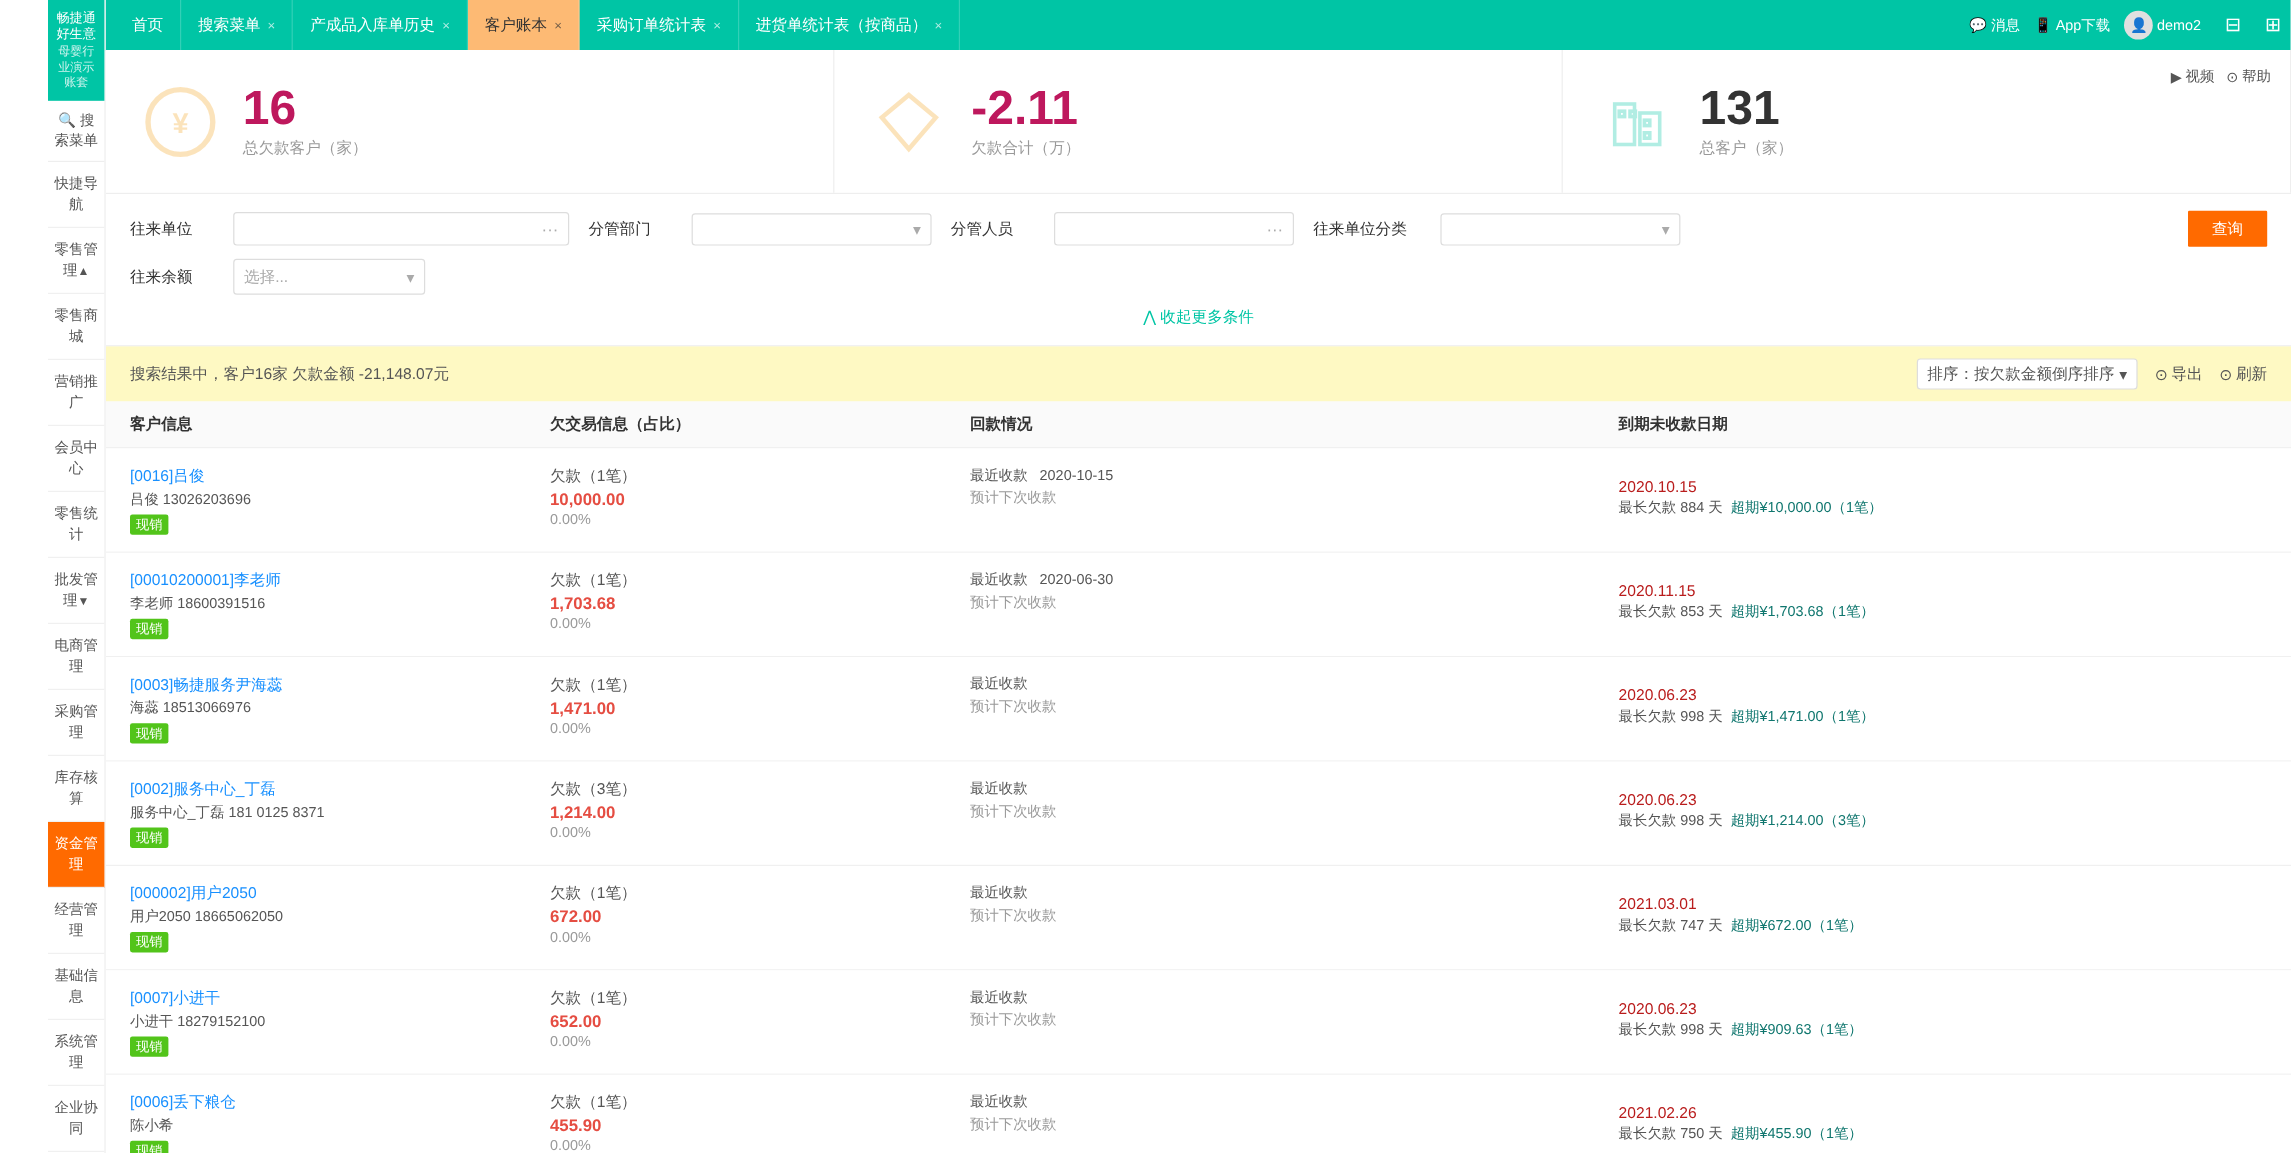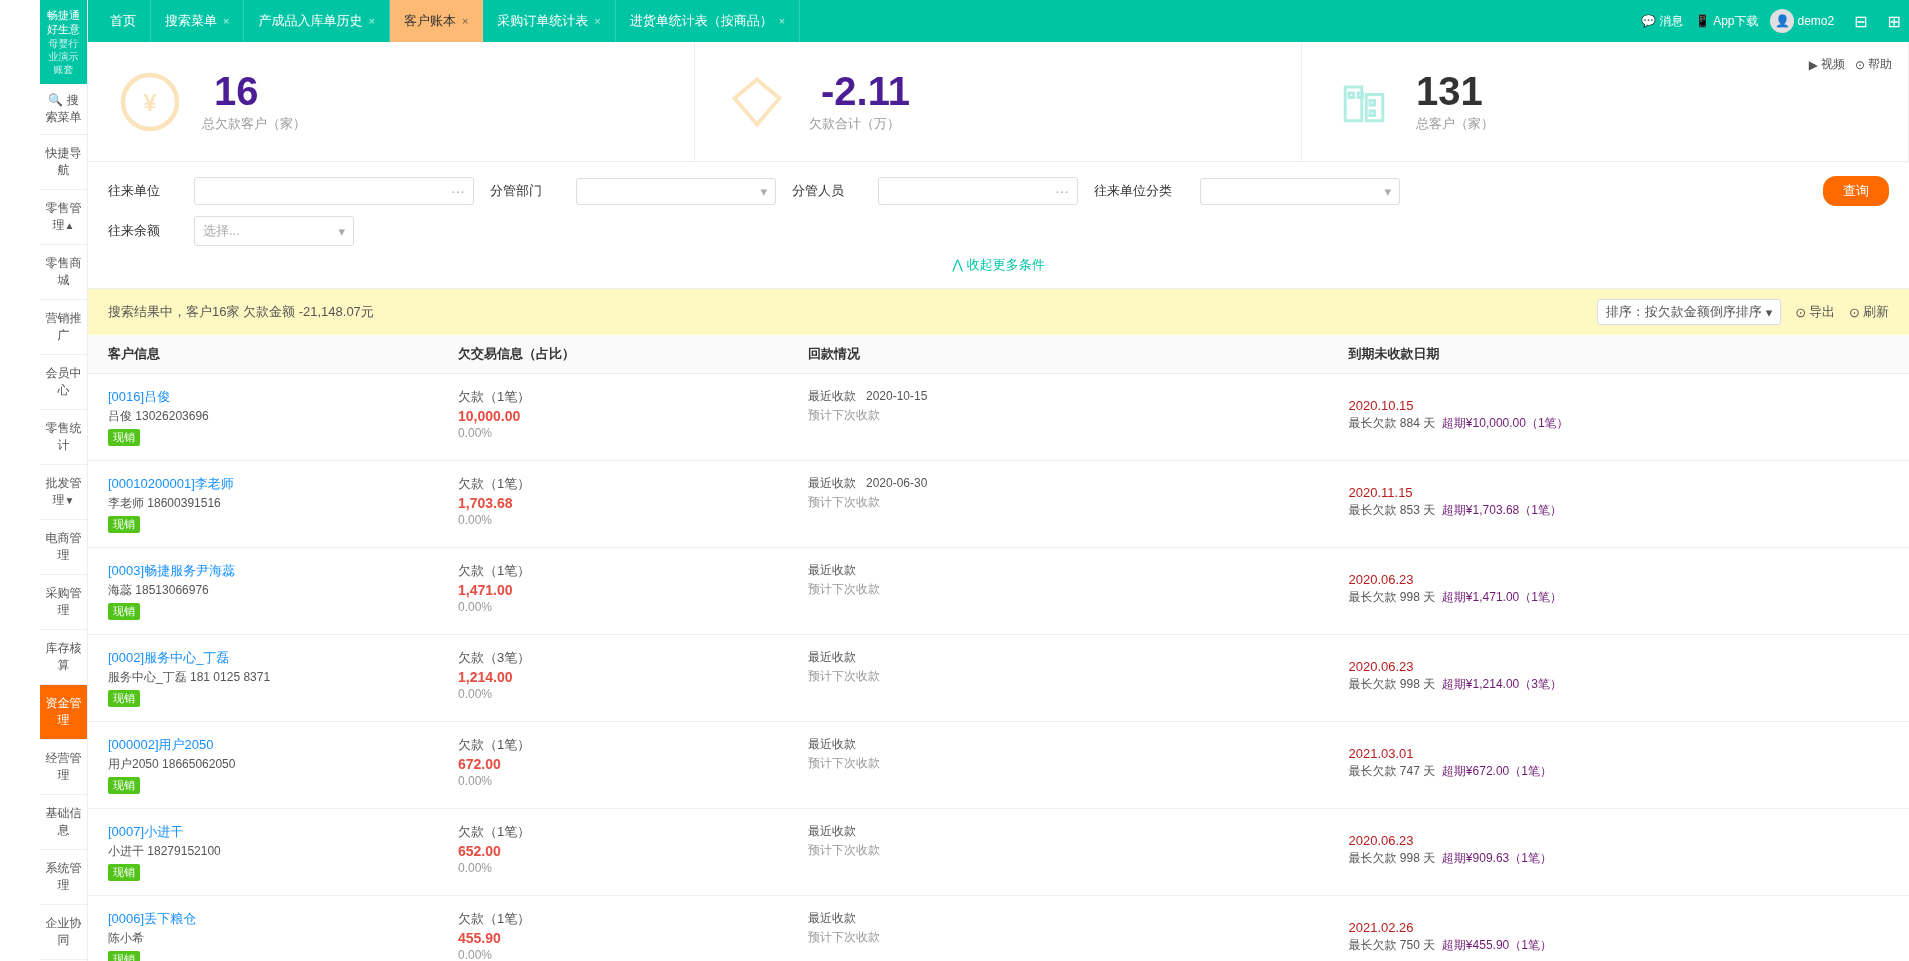--- a/index.html
+++ b/index.html
@@ -29,35 +29,35 @@
     
     .content { flex: 1; overflow-y: auto; background: #f5f5f5; }
 
     
     .stats-bar { background: #fff; display: flex; align-items: stretch; border-bottom: 1px solid #eee; height: 120px; }
     .stat-item { flex: 1; display: flex; align-items: center; padding: 20px 30px; gap: 20px; border-right: 1px solid #eee; position: relative; }
     .stat-icon { width: 64px; height: 64px; display: flex; align-items: center; justify-content: center; opacity: 0.3; }
     .stat-icon svg { width: 60px; height: 60px; }
     .stat-text { display: flex; flex-direction: column; }
     .stat-number { font-size: 40px; font-weight: bold; line-height: 1; }
-    .stat-number.red { color: #4c1d95; margin-left: 12px; }
+    .stat-number.red { color: #be185d; }
     .stat-number.dark { color: #333; font-weight: 900; }
     .stat-label { font-size: 13px; color: #999; margin-top: 4px; }
     .stat-top-right { position: absolute; top: 14px; right: 16px; display: flex; gap: 10px; font-size: 12px; color: #555; }
     .stat-top-right-btn { cursor: pointer; display: flex; align-items: center; gap: 3px; }
 
     
     .filter-bar { background: #fff; padding: 14px 20px; border-bottom: 1px solid #eee; }
     .filter-row { display: flex; align-items: center; gap: 16px; margin-bottom: 10px; }
     .filter-label { font-size: 13px; color: #333; width: 70px; flex-shrink: 0; }
     .filter-input { flex: 1; max-width: 280px; border: 1px solid #ddd; border-radius: 3px; padding: 5px 8px; font-size: 13px; color: #333; background: #fff; cursor: pointer; display: flex; align-items: center; justify-content: space-between; }
     .filter-input .dots { color: #aaa; font-size: 14px; }
     .filter-select { flex: 1; max-width: 280px; border: 1px solid #ddd; border-radius: 3px; padding: 5px 8px; font-size: 13px; color: #333; background: #fff; cursor: pointer; display: flex; align-items: center; justify-content: space-between; }
     .filter-select-arrow { color: #aaa; }
-    .filter-query-btn { background: #ff6a00; color: #fff; border: none; border-radius: 13px; padding: 6px 20px; font-size: 13px; cursor: pointer; margin-left: auto; }
+    .filter-query-btn { background: #ff6a00; color: #fff; border: none; border-radius: 1px; padding: 6px 20px; font-size: 13px; cursor: pointer; margin-left: auto; }
     .filter-collapse { text-align: center; color: #00c5a5; font-size: 13px; cursor: pointer; margin-top: 4px; }
 
     
     .results-bar { background: #fef9c3; padding: 10px 20px; display: flex; align-items: center; justify-content: space-between; font-size: 13px; color: #555; }
     .results-bar-right { display: flex; align-items: center; gap: 14px; }
     .sort-select { border: 1px solid #ddd; border-radius: 3px; padding: 3px 8px; font-size: 13px; background: #fff; cursor: pointer; display: flex; align-items: center; gap: 4px; }
     .results-action-btn { color: #555; cursor: pointer; display: flex; align-items: center; gap: 3px; font-size: 13px; }
 
     
     .table-container { background: #fff; margin: 0; }
@@ -66,21 +66,21 @@
     .customer-name { color: #1890ff; font-size: 13px; cursor: pointer; text-decoration: none; }
     .customer-phone { color: #555; font-size: 12px; margin-top: 2px; }
     .customer-tag { display: inline-block; background: #52c41a; color: #fff; font-size: 11px; padding: 1px 5px; border-radius: 2px; margin-top: 4px; }
     .debt-count { color: #555; font-size: 13px; }
     .debt-amount { color: #e54d42; font-size: 14px; font-weight: bold; margin-top: 2px; }
     .debt-percent { color: #999; font-size: 12px; margin-top: 2px; }
     .repay-label { color: #555; font-size: 12px; }
     .repay-predict { color: #999; font-size: 12px; margin-top: 2px; }
     .overdue-date { color: #b91c1c; font-size: 13px; margin-top: 10px; }
     .overdue-days { color: #555; font-size: 12px; margin-top: 2px; }
-    .overdue-link { color: #701a75; font-size: 12px; cursor: pointer; }
+    .overdue-link { color: #0f766e; font-size: 12px; cursor: pointer; }
 
     
     ::-webkit-scrollbar { width: 6px; }
     ::-webkit-scrollbar-track { background: #f1f1f1; }
     ::-webkit-scrollbar-thumb { background: #ccc; border-radius: 3px; }
   </style>
 </head>
 <body>
 
 <div class="sidebar">

